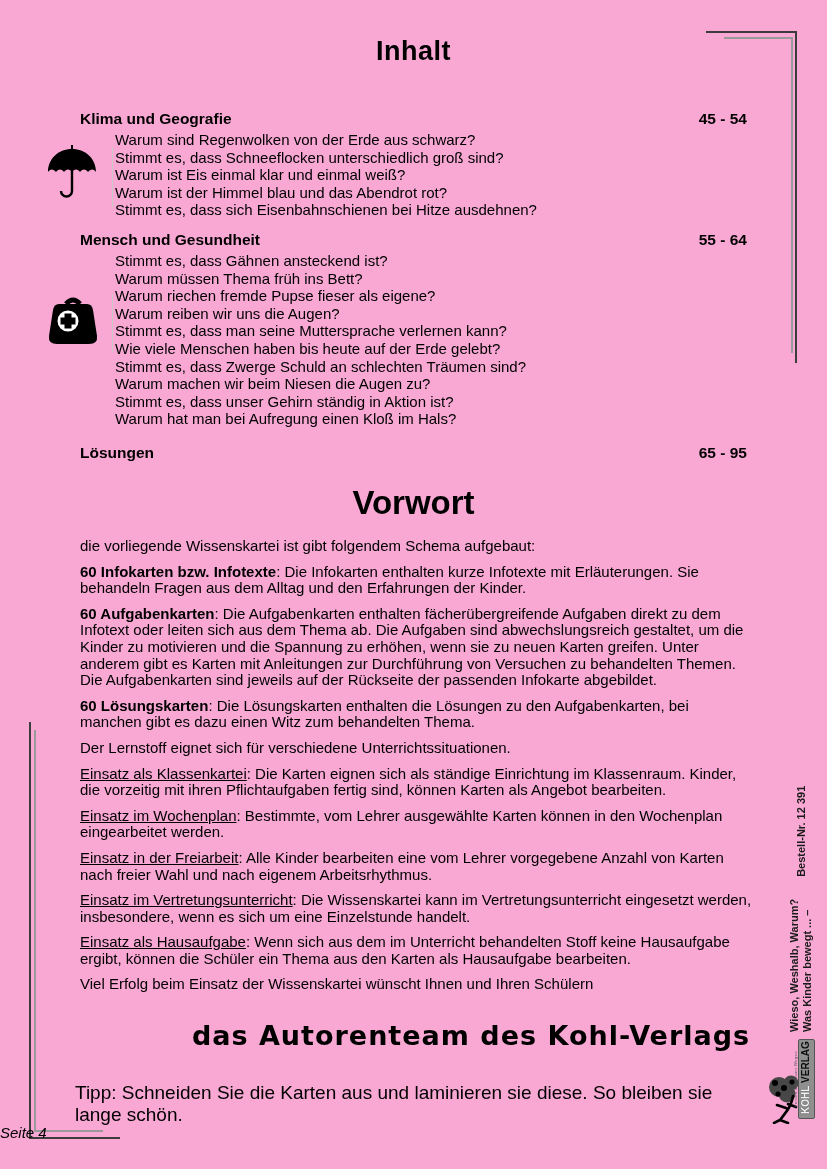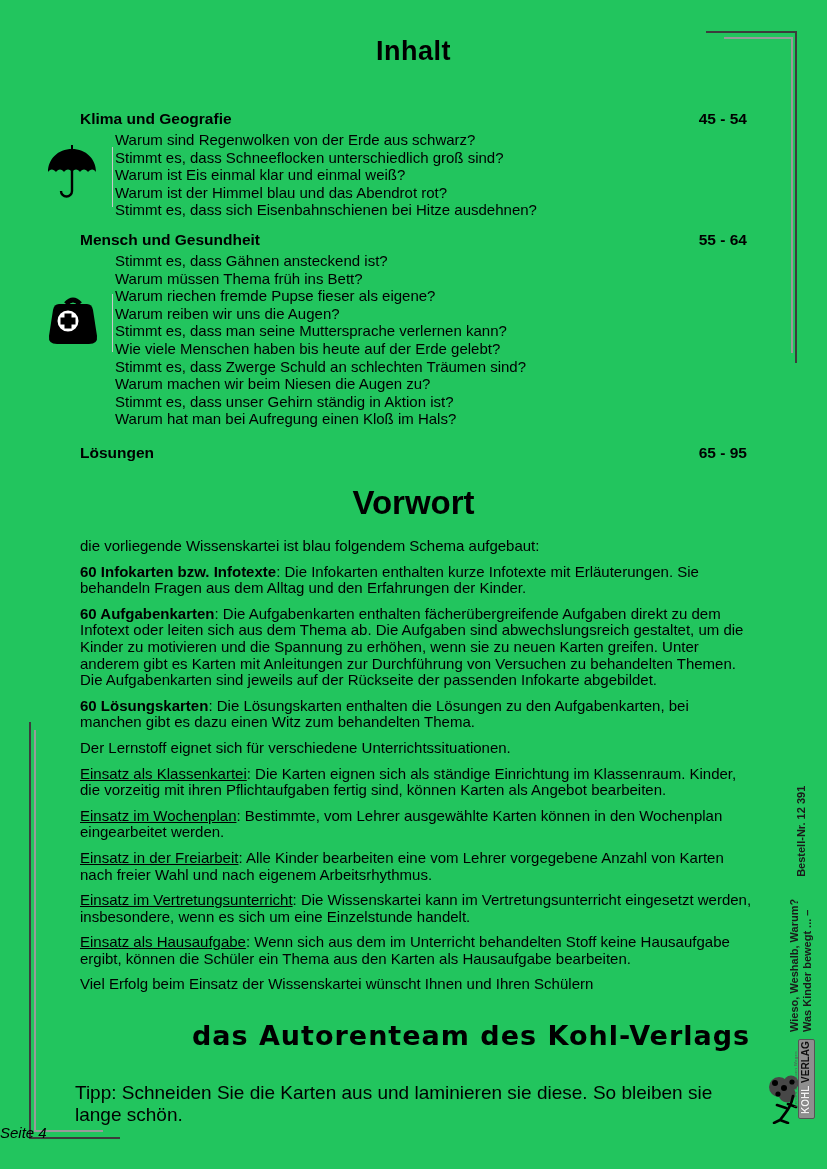--- a/index.html
+++ b/index.html
@@ -1,18 +1,18 @@
 <!DOCTYPE html>
 <html><head>
 <meta charset="utf-8">
 <style>
   * { margin:0; padding:0; box-sizing:border-box; }
   html,body { background:#e8e8e8; }
   .page {
-    position:relative; width:827px; height:1169px; background:#22c55e;
+    position:relative; width:827px; height:1169px; background:#f9a8d4;
     font-family:"Liberation Sans", sans-serif; color:#000; overflow:hidden;
     margin:0 auto;
   }
   
   .bracket { position:absolute; pointer-events:none; }
   .tr-outer { left:706px; top:31px;  width:91px; height:332px; border-top:2px solid #3c3c3c; border-right:2px solid #3c3c3c; }
   .tr-inner { left:724px; top:37px;  width:69px; height:316px; border-top:2px solid #9a9a9a; border-right:2px solid #9a9a9a; }
   .bl-outer { left:29px;  top:722px; width:91px; height:417px; border-left:2px solid #3c3c3c; border-bottom:2px solid #3c3c3c; }
   .bl-inner { left:34px;  top:730px; width:69px; height:402px; border-left:2px solid #9a9a9a; border-bottom:2px solid #9a9a9a; }
   .cellline { position:absolute; width:1px; background:#c9c9c9; }
@@ -120,21 +120,21 @@
       <path d="M22 13 q7 -8 14 0" fill="none" stroke="#000" stroke-width="5"></path>
       <path d="M15 13 h28 q5 0 6 6 l4 26 q1 8 -8 8 H13 q-9 0 -8 -8 l4 -26 q1 -6 6 -6 z" fill="#000"></path>
       <circle cx="24" cy="30" r="11.5" fill="#fff" stroke="#000" stroke-width="2"></circle>
       <rect x="20.5" y="22.5" width="7" height="15" fill="#000"></rect>
       <rect x="16.5" y="26.5" width="15" height="7" fill="#000"></rect>
     </svg>
   </div>
 
   <div class="vorwort-title">Vorwort</div>
   <div class="vorwort-body" id="vorwort-body">
-      <p>die vorliegende Wissenskartei ist blau folgendem Schema aufgebaut:</p>
+      <p>die vorliegende Wissenskartei ist gibt folgendem Schema aufgebaut:</p>
       <p><span class="lbl-bold">60 Infokarten bzw. Infotexte</span>: Die Infokarten enthalten kurze Infotexte mit Erläuterungen. Sie behandeln Fragen aus dem Alltag und den Erfahrungen der Kinder.</p>
       <p><span class="lbl-bold">60 Aufgabenkarten</span>: Die Aufgabenkarten enthalten fächerübergreifende Aufgaben direkt zu dem Infotext oder leiten sich aus dem Thema ab. Die Aufgaben sind abwechslungsreich gestaltet, um die Kinder zu motivieren und die Spannung zu erhöhen, wenn sie zu neuen Karten greifen. Unter anderem gibt es Karten mit Anleitungen zur Durchführung von Versuchen zu behandelten Themen. Die Aufgabenkarten sind jeweils auf der Rückseite der passenden Infokarte abgebildet.</p>
       <p><span class="lbl-bold">60 Lösungskarten</span>: Die Lösungskarten enthalten die Lösungen zu den Aufgabenkarten, bei manchen gibt es dazu einen Witz zum behandelten Thema.</p>
       <p>Der Lernstoff eignet sich für verschiedene Unterrichtssituationen.</p>
       <p><span class="lbl-und">Einsatz als Klassenkartei</span>: Die Karten eignen sich als ständige Einrichtung im Klassenraum. Kinder, die vorzeitig mit ihren Pflichtaufgaben fertig sind, können Karten als Angebot bearbeiten.</p>
       <p><span class="lbl-und">Einsatz im Wochenplan</span>: Bestimmte, vom Lehrer ausgewählte Karten können in den Wochenplan eingearbeitet werden.</p>
       <p><span class="lbl-und">Einsatz in der Freiarbeit</span>: Alle Kinder bearbeiten eine vom Lehrer vorgegebene Anzahl von Karten nach freier Wahl und nach eigenem Arbeitsrhythmus.</p>
       <p><span class="lbl-und">Einsatz im Vertretungsunterricht</span>: Die Wissenskartei kann im Vertretungsunterricht eingesetzt werden, insbesondere, wenn es sich um eine Einzelstunde handelt.</p>
       <p><span class="lbl-und">Einsatz als Hausaufgabe</span>: Wenn sich aus dem im Unterricht behandelten Stoff keine Hausaufgabe ergibt, können die Schüler ein Thema aus den Karten als Hausaufgabe bearbeiten.</p>
       <p>Viel Erfolg beim Einsatz der Wissenskartei wünscht Ihnen und Ihren Schülern</p>

